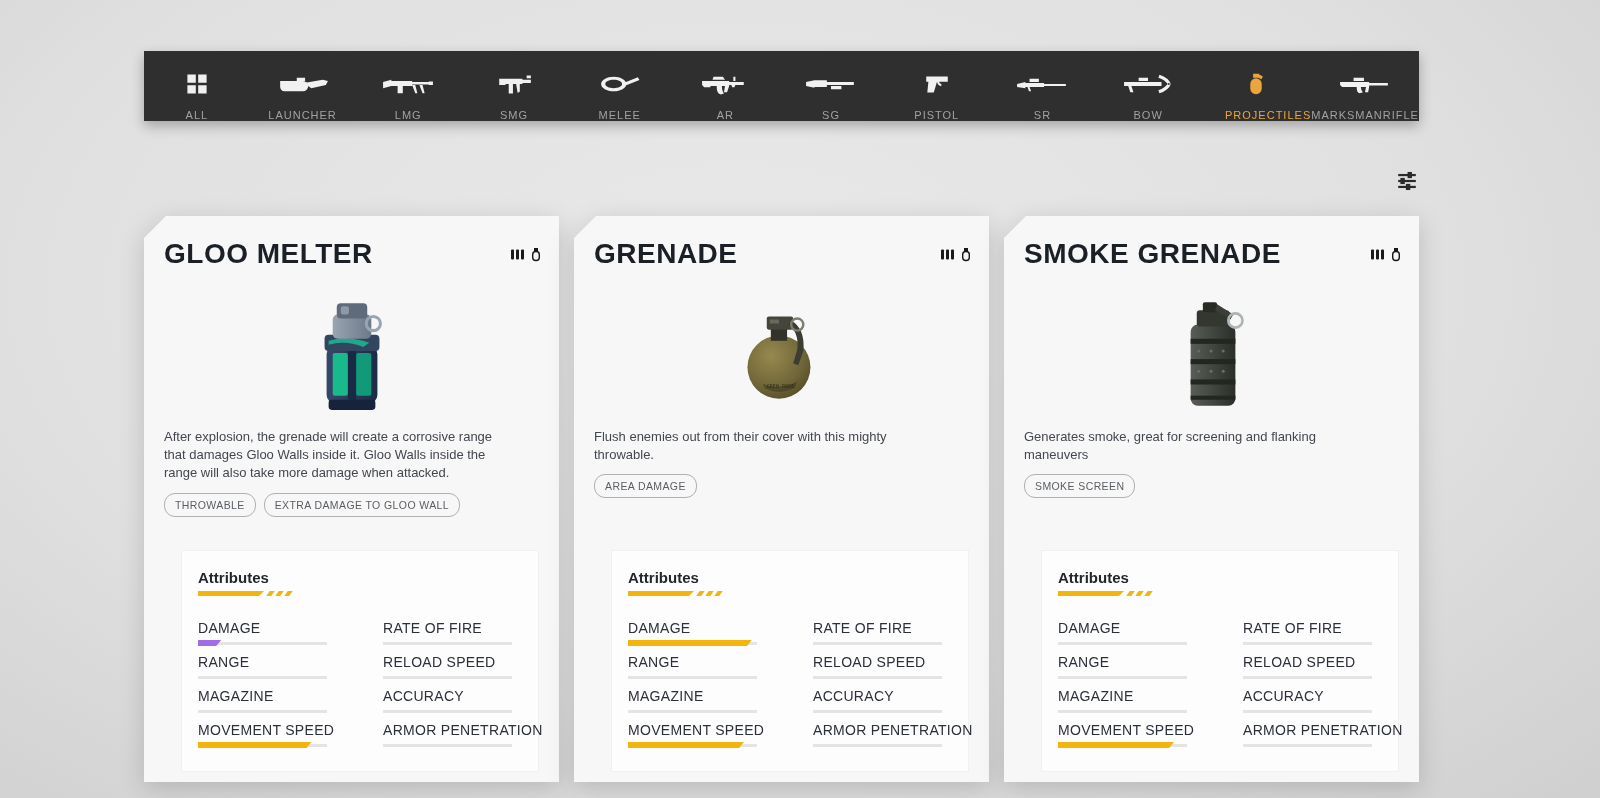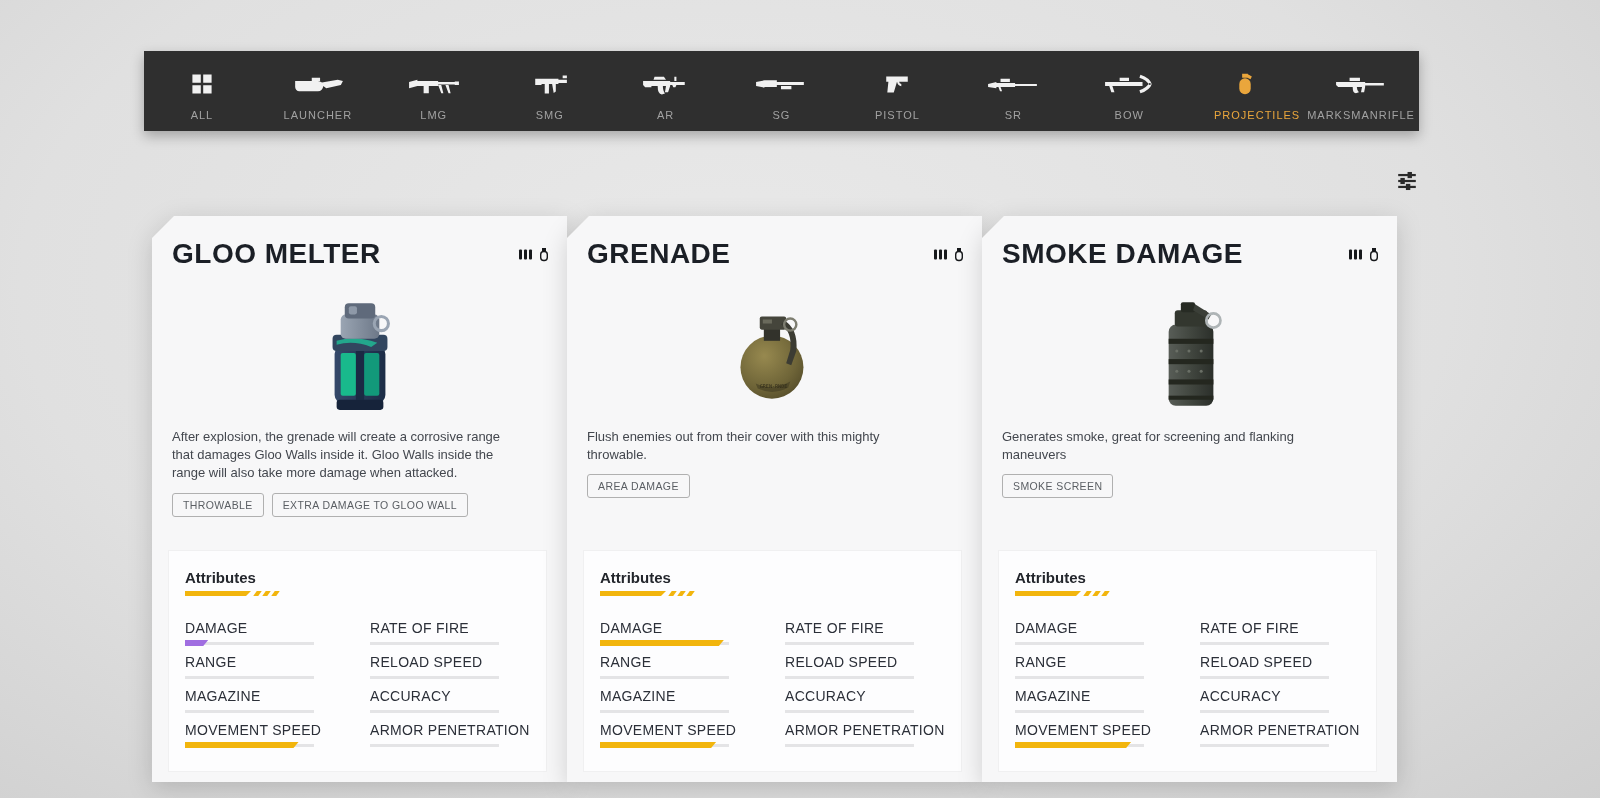--- a/index.html
+++ b/index.html
@@ -1,49 +1,49 @@
 <!DOCTYPE html>
 <html><head>
 <meta charset="utf-8">
 <style>
   html,body{margin:0;padding:0;}
   body{font-family:"Liberation Sans","DejaVu Sans",sans-serif;}
   .page{position:relative;width:1600px;height:798px;overflow:hidden;
         background:radial-gradient(1300px 760px at 46% 36%, #e9e9e9 0%, #e0e0e0 55%, #cdcdcd 100%);}
 
   
-  .navbar{position:absolute;left:144px;top:51px;width:1275px;height:80px;
+  .navbar{position:absolute;left:144px;top:51px;width:1275px;height:70px;
           background:#2f2f2f;display:flex;box-shadow:0 5px 12px rgba(0,0,0,.28);}
   .nav-item{flex:1 1 0;display:flex;flex-direction:column;align-items:center;justify-content:flex-start;
             padding-top:15px;color:#f1f1f1;cursor:pointer;}
   .nav-icon{height:36px;display:flex;align-items:center;justify-content:center;}
   .nav-icon svg{display:block;}
   .nav-label{margin-top:7px;font-size:11px;letter-spacing:1px;color:#a2a2a2;white-space:nowrap;}
   .nav-item.active .nav-label{color:inherit;margin-left:24px;}
 
   
   .filter-btn{position:absolute;left:1396px;top:170px;width:24px;height:24px;cursor:pointer;}
 
   
-  .cards-row{position:absolute;left:144px;top:216px;display:flex;margin-left:8px;}
+  .cards-row{position:absolute;left:144px;top:216px;display:flex;gap:15px;}
   .card-wrap{filter:drop-shadow(0 6px 12px rgba(0,0,0,.16));}
   .card{position:relative;width:415px;height:566px;background:#f7f7f8;
         clip-path:polygon(22px 0,100% 0,100% 100%,0 100%,0 22px);}
   .card-head{position:absolute;top:22px;left:20px;right:18px;display:flex;align-items:center;justify-content:space-between;}
   .card-title{font-size:28px;font-weight:700;color:#1b1f26;letter-spacing:.5px;white-space:nowrap;}
   .head-icons{display:flex;align-items:center;gap:5px;}
   .item-figure{position:absolute;top:72px;left:0;width:100%;height:130px;display:flex;align-items:center;justify-content:center;}
   .card-body{position:absolute;top:212px;left:20px;right:28px;}
   .card-desc{font-size:13px;line-height:1.4;color:#43474e;max-width:345px;}
   .tag-row{display:flex;gap:8px;margin-top:10px;flex-wrap:wrap;}
-  .tag{border:1px solid #b0b0b0;border-radius:3px;color:#5a5e63;font-size:10.5px;
+  .tag{border:1px solid #b0b0b0;border-radius:11px;color:#5a5e63;font-size:10.5px;
        letter-spacing:.4px;padding:5px 10px;background:transparent;white-space:nowrap;}
 
   
-  .attrs{position:absolute;left:16px;right:20px;top:334px;height:222px;background:#fdfdfe;
+  .attrs{position:absolute;left:37px;right:20px;top:334px;height:222px;background:#fdfdfe;
          border:1px solid #f0f0f1;padding:18px 16px;box-sizing:border-box;}
   .attrs-heading{font-size:15px;font-weight:700;color:#23262c;}
   .attrs-underline{display:flex;align-items:center;margin-top:5px;height:5px;}
   .ul-bar{width:66px;height:5px;background:#f2b50d;clip-path:polygon(0 0,100% 0,calc(100% - 5px) 100%,0 100%);}
   .ul-slash{width:5px;height:5px;background:#f2b50d;margin-left:4px;transform:skewX(-35deg);}
   .attrs-grid{margin-top:24px;display:grid;grid-template-columns:129px 129px;column-gap:56px;
               grid-template-rows:repeat(4,34px);grid-auto-flow:column;}
   .attr-label{font-size:14px;font-weight:400;color:#2b2f38;letter-spacing:.3px;white-space:nowrap;}
   .attr-track{position:relative;margin-top:6px;height:3px;background:#e4e4e6;}
   .attr-fill{position:absolute;left:0;top:-2px;height:6px;width:0;
@@ -85,20 +85,29 @@
 
     <div class="nav-item">
       <span class="nav-icon">
         <svg width="38" height="26" viewBox="0 0 36 24" fill="currentColor">
             <path d="M4 7h6v6H4zM10 7h16v5H10zM26 8h8v3h-8zM13 12h4v9h-4zM20 12h3.5v7l-2 1.5zM30 4h4v2.5h-4z"></path>
           </svg>
       </span>
       <span class="nav-label">SMG</span>
     </div>
 
+    <div class="nav-item">
+      <span class="nav-icon">
+        <svg width="42" height="24" viewBox="0 0 40 22" fill="currentColor">
+            <path fill-rule="evenodd" d="M14 4c6.6 0 12 3.1 12 7s-5.4 7-12 7S2 14.9 2 11 7.4 4 14 4zm0 3c-4.4 0-8 1.8-8 4s3.6 4 8 4 8-1.8 8-4-3.6-4-8-4z"></path>
+            <path d="M24.5 9.5l12.5-5 1.5 2.8-12.5 5z"></path>
+          </svg>
+      </span>
+      <span class="nav-label">MELEE</span>
+    </div>
 
     <div class="nav-item">
       <span class="nav-icon">
         <svg width="50" height="26" viewBox="0 0 48 24" fill="currentColor">
             <path d="M2 9h8v6H4l-2-2zM10 9h18v5H10zM13 5h9l2 3H12zM28 10h14v3h-8l-1 2h-2l-1-2h-2zM32 5h2v4h-2zM16 14q0 8 4 8l3-1q-2-2-2-7zM24 14l-1 6h3l2-6z"></path>
           </svg>
       </span>
       <span class="nav-label">AR</span>
     </div>
 
@@ -382,21 +391,21 @@
                 </div>
           </div>
         </div>
       </div>
     </div>
       </div>
 
     <div class="card-wrap">
         <div class="card">
       <div class="card-head">
-        <div class="card-title">SMOKE DAMAGE</div>
+        <div class="card-title">SMOKE GRENADE</div>
         <div class="head-icons">
           <svg width="16" height="15" viewBox="0 0 16 14" fill="#17191c">
                 <rect x="1" y="2" width="3" height="10" rx="1"></rect>
                 <rect x="6" y="2" width="3" height="10" rx="1"></rect>
                 <rect x="11" y="2" width="3" height="10" rx="1"></rect>
               </svg>
           <svg width="10" height="15" viewBox="0 0 10 15">
                 <rect x="3" y="1" width="4" height="3" fill="#17191c"></rect>
                 <rect x="1.7" y="4.5" width="6.6" height="9" rx="3" fill="none" stroke="#17191c" stroke-width="1.4"></rect>
               </svg>

